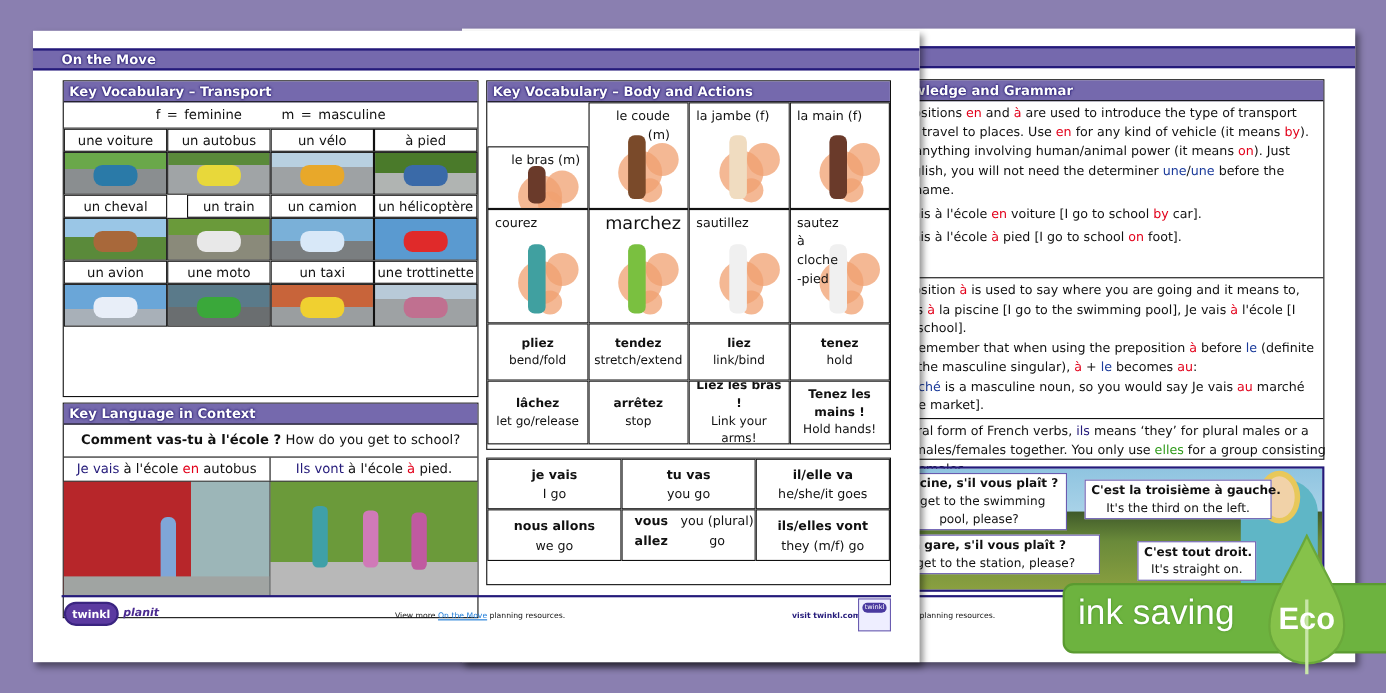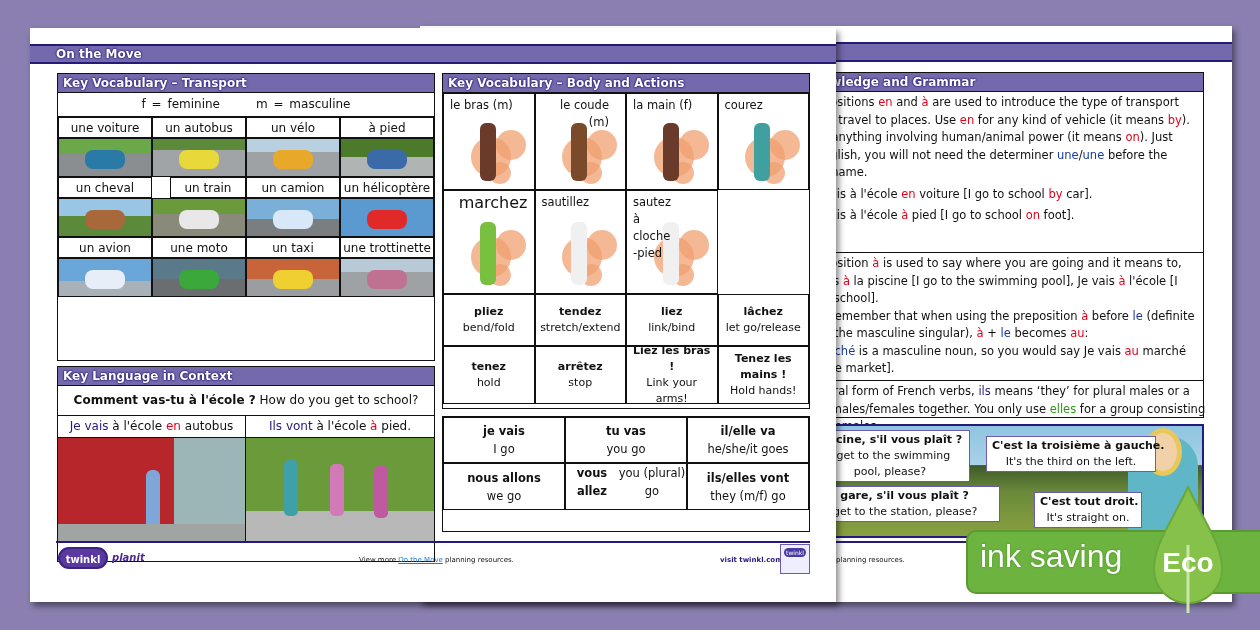--- a/index.html
+++ b/index.html
@@ -163,38 +163,45 @@
         <div style="position:absolute;left:38px;top:22px;width:14px;height:56px;background:#3fa0a8;border-radius:5px"></div>
         <div style="position:absolute;left:84px;top:26px;width:14px;height:52px;background:#d07ab8;border-radius:5px"></div>
         <div style="position:absolute;left:128px;top:28px;width:14px;height:52px;background:#c05aa0;border-radius:5px"></div>
       </div>
     </div>
   </div>
 
   <div class="panel" style="left:412px;top:45px;width:368px;height:336px">
     <div class="phead">Key Vocabulary – Body and Actions</div>
     <div class="grid" id="body-grid" style="grid-template-columns:repeat(4,1fr);grid-template-rows:97px 104px">
-        <div class="cell" style="text-align: left; padding: 3px 6px;">
+        <div class="cell" style="text-align: right; padding: 3px 6px; margin-top: 40px;">
           <div class="circ" style="left: 58%; top: 38%; width: 30px; height: 30px;"></div>
           <div class="circ" style="left: 30%; top: 45%; width: 40px; height: 40px;"></div>
           <div class="circ" style="left: 50%; top: 72%; width: 22px; height: 22px;"></div>
           <div style="position: absolute; left: 40%; top: 30%; width: 18%; height: 62%; border-radius: 6px; background: rgb(106, 58, 42);"></div>
           <div style="position: relative; font-size: 11.5px; line-height: 17px; width: auto;">le bras (m)</div>
         </div>
         <div class="cell" style="text-align: right; padding: 3px 16px;">
           <div class="circ" style="left: 58%; top: 38%; width: 30px; height: 30px;"></div>
           <div class="circ" style="left: 30%; top: 45%; width: 40px; height: 40px;"></div>
           <div class="circ" style="left: 50%; top: 72%; width: 22px; height: 22px;"></div>
           <div style="position: absolute; left: 40%; top: 30%; width: 18%; height: 62%; border-radius: 6px; background: rgb(122, 74, 42);"></div>
           <div style="position: relative; font-size: 11.5px; line-height: 17px; width: auto;">le coude (m)</div>
         </div>
         <div class="cell" style="text-align: left; padding: 3px 6px;">
           <div class="circ" style="left: 58%; top: 38%; width: 30px; height: 30px;"></div>
           <div class="circ" style="left: 30%; top: 45%; width: 40px; height: 40px;"></div>
           <div class="circ" style="left: 50%; top: 72%; width: 22px; height: 22px;"></div>
+          <div style="position: absolute; left: 40%; top: 30%; width: 18%; height: 62%; border-radius: 6px; background: rgb(240, 220, 192);"></div>
+          <div style="position: relative; font-size: 11.5px; line-height: 17px; width: auto;">la jambe (f)</div>
+        </div>
+        <div class="cell" style="text-align: left; padding: 3px 6px;">
+          <div class="circ" style="left: 58%; top: 38%; width: 30px; height: 30px;"></div>
+          <div class="circ" style="left: 30%; top: 45%; width: 40px; height: 40px;"></div>
+          <div class="circ" style="left: 50%; top: 72%; width: 22px; height: 22px;"></div>
           <div style="position: absolute; left: 40%; top: 30%; width: 18%; height: 62%; border-radius: 6px; background: rgb(106, 58, 42);"></div>
           <div style="position: relative; font-size: 11.5px; line-height: 17px; width: auto;">la main (f)</div>
         </div>
         <div class="cell" style="text-align: left; padding: 3px 6px;">
           <div class="circ" style="left: 58%; top: 38%; width: 30px; height: 30px;"></div>
           <div class="circ" style="left: 30%; top: 45%; width: 40px; height: 40px;"></div>
           <div class="circ" style="left: 50%; top: 72%; width: 22px; height: 22px;"></div>
           <div style="position: absolute; left: 40%; top: 30%; width: 18%; height: 62%; border-radius: 6px; background: rgb(64, 160, 160);"></div>
           <div style="position: relative; font-size: 11.5px; line-height: 17px; width: auto;">courez</div>
         </div>
@@ -227,26 +234,26 @@
         </div>
         <div class="cell" style="font-size: 11px; line-height: 16px; display: flex; flex-direction: column; justify-content: center; padding: 0px 4px;">
           <div class="b">tendez</div>
           <div>stretch/extend</div>
         </div>
         <div class="cell" style="font-size: 11px; line-height: 16px; display: flex; flex-direction: column; justify-content: center; padding: 0px 4px;">
           <div class="b">liez</div>
           <div>link/bind</div>
         </div>
         <div class="cell" style="font-size: 11px; line-height: 16px; display: flex; flex-direction: column; justify-content: center; padding: 0px 4px;">
+          <div class="b">tenez</div>
+          <div>hold</div>
+        </div>
+        <div class="cell" style="font-size: 11px; line-height: 16px; display: flex; flex-direction: column; justify-content: center; padding: 0px 4px;">
           <div class="b">lâchez</div>
           <div>let go/release</div>
-        </div>
-        <div class="cell" style="font-size: 11px; line-height: 16px; display: flex; flex-direction: column; justify-content: center; padding: 0px 4px;">
-          <div class="b">tenez</div>
-          <div>hold</div>
         </div>
         <div class="cell" style="font-size: 11px; line-height: 16px; display: flex; flex-direction: column; justify-content: center; padding: 0px 4px;">
           <div class="b">arrêtez</div>
           <div>stop</div>
         </div>
         <div class="cell" style="font-size: 11px; line-height: 16px; display: flex; flex-direction: column; justify-content: center; padding: 0px 4px;">
           <div class="b">Liez les bras !</div>
           <div>Link your arms!</div>
         </div>
         <div class="cell" style="font-size: 11px; line-height: 16px; display: flex; flex-direction: column; justify-content: center; padding: 12px 4px;">

